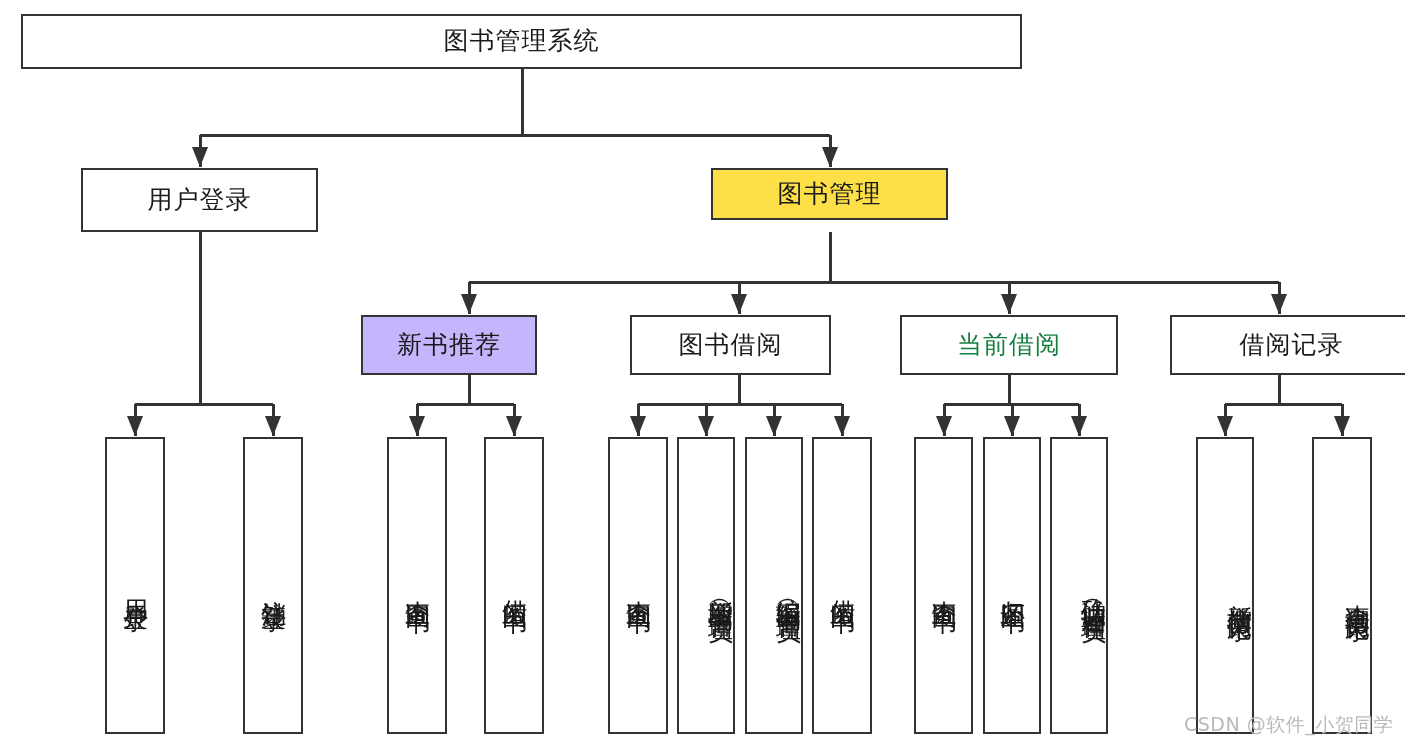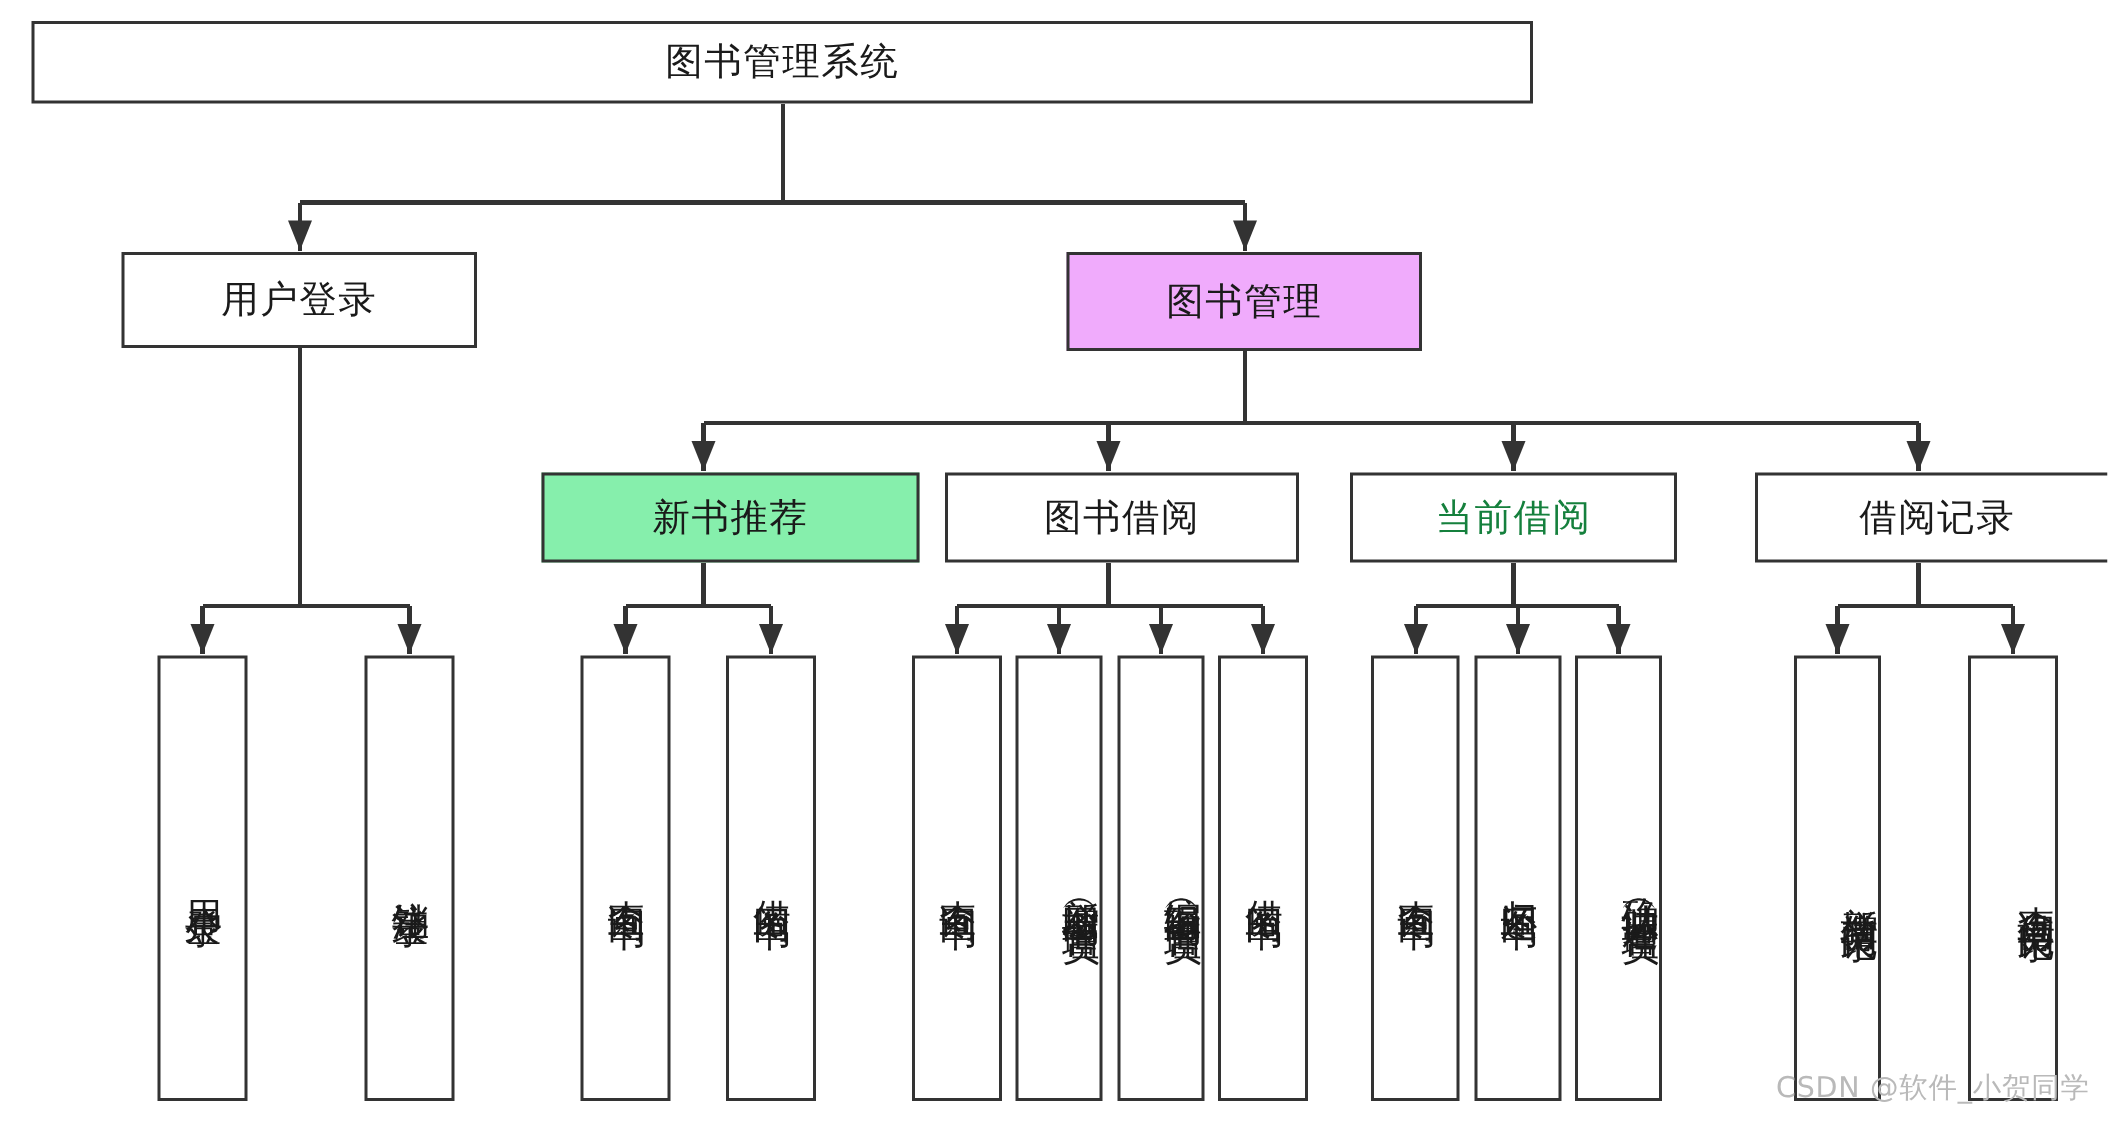--- a/index.html
+++ b/index.html
@@ -124,27 +124,27 @@
       <line x1="1342" y1="404" x2="1342" y2="436" stroke="#333333" stroke-width="3" shape-rendering="crispEdges"></line>
       <path d="M1334,416 L1350,416 L1342,436 Z" fill="#333333"></path>
     </svg>
   <div id="nodes">
       <div class="node horiz" style="left: 21px; top: 14px; width: 1001px; height: 55px; border-color: rgb(51, 51, 51); background: rgb(255, 255, 255); color: rgb(26, 26, 26);">
         <span class="lbl">图书管理系统</span>
       </div>
       <div class="node horiz" style="left: 81px; top: 168px; width: 237px; height: 64px; border-color: rgb(51, 51, 51); background: rgb(255, 255, 255); color: rgb(26, 26, 26);">
         <span class="lbl">用户登录</span>
       </div>
-      <div class="node horiz" style="left: 711px; top: 168px; width: 237px; height: 66px; border-color: rgb(51, 51, 51); background: #f0abfc; color: rgb(26, 26, 26);">
+      <div class="node horiz" style="left: 711px; top: 168px; width: 237px; height: 52px; border-color: rgb(51, 51, 51); background: #fde047; color: rgb(26, 26, 26);">
         <span class="lbl">图书管理</span>
       </div>
-      <div class="node horiz" style="left: 361px; top: 315px; width: 252px; height: 60px; border-color: rgb(51, 51, 51); background: #86efac; color: rgb(26, 26, 26);">
+      <div class="node horiz" style="left: 361px; top: 315px; width: 176px; height: 60px; border-color: rgb(51, 51, 51); background: #c4b5fd; color: rgb(26, 26, 26);">
         <span class="lbl">新书推荐</span>
       </div>
-      <div class="node horiz" style="left: 630px; top: 315px; width: 236px; height: 60px; border-color: rgb(51, 51, 51); background: rgb(255, 255, 255); color: rgb(26, 26, 26); justify-content: center;">
+      <div class="node horiz" style="left: 630px; top: 315px; width: 201px; height: 60px; border-color: rgb(51, 51, 51); background: rgb(255, 255, 255); color: rgb(26, 26, 26); justify-content: center;">
         <span class="lbl">图书借阅</span>
       </div>
       <div class="node horiz" style="left: 900px; top: 315px; width: 218px; height: 60px; border-color: rgb(51, 51, 51); background: rgb(255, 255, 255); color: #15803d;">
         <span class="lbl">当前借阅</span>
       </div>
       <div class="node horiz" style="left: 1170px; top: 315px; width: 243px; height: 60px; border-color: rgb(51, 51, 51); background: rgb(255, 255, 255); color: rgb(26, 26, 26);">
         <span class="lbl">借阅记录</span>
       </div>
       <div class="node vert mid" style="left: 105px; top: 437px; width: 60px; height: 297px; border-color: rgb(51, 51, 51); background: rgb(255, 255, 255); color: rgb(26, 26, 26);">
         <span class="lbl">用户登录</span>

